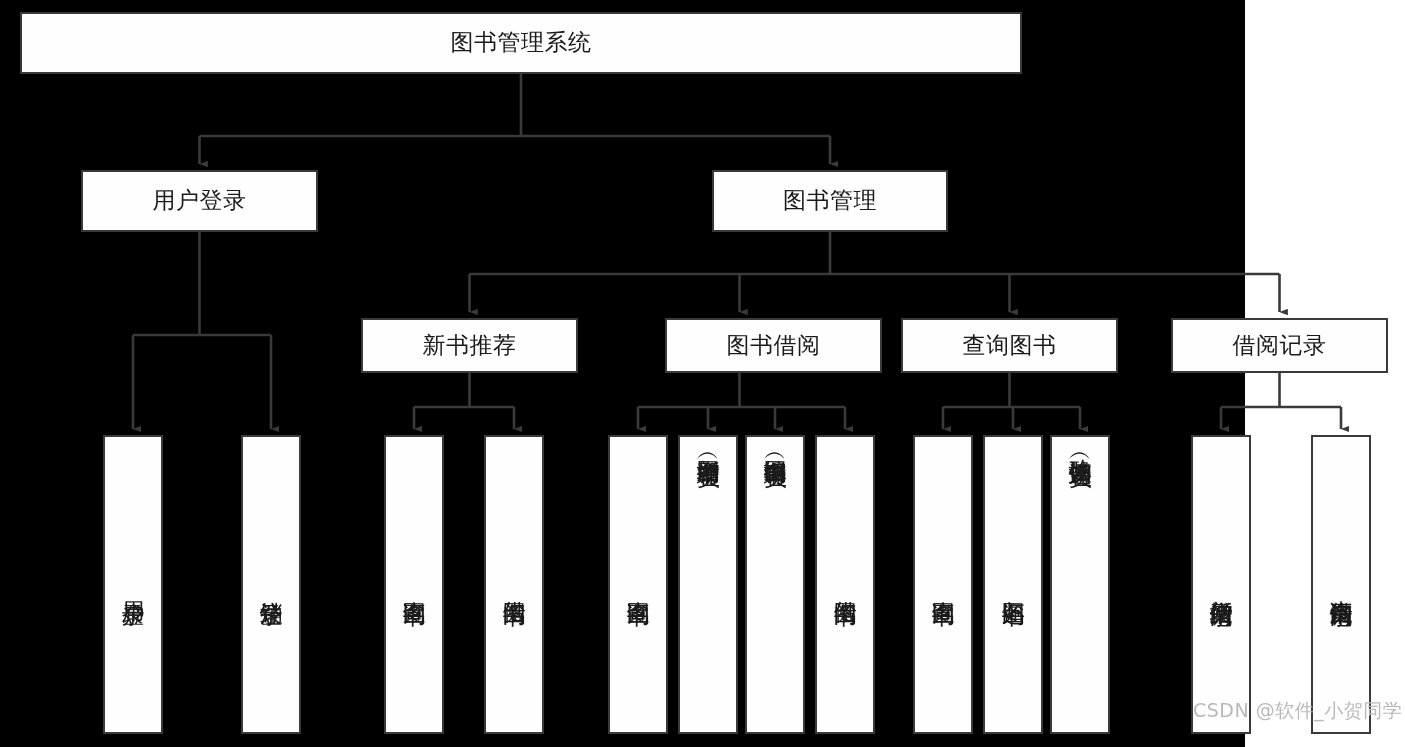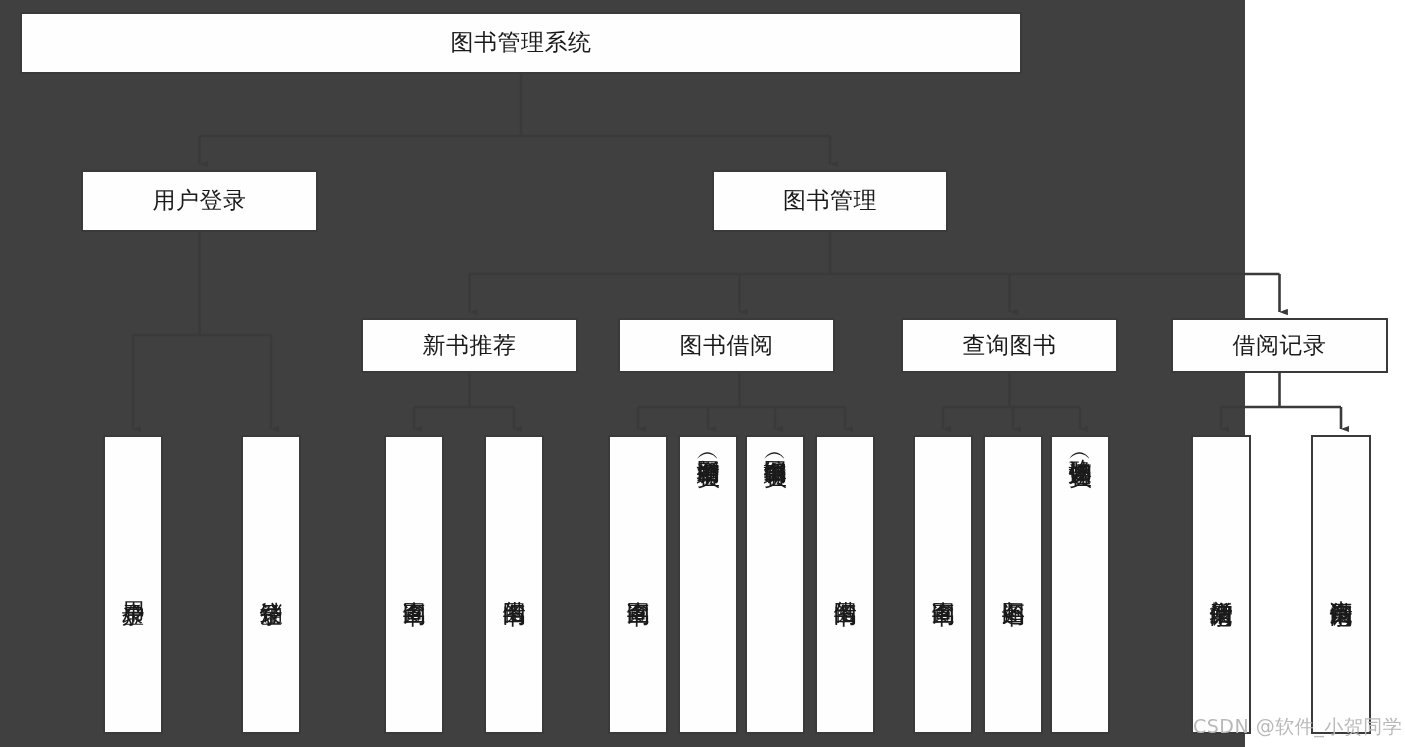--- a/index.html
+++ b/index.html
@@ -10,21 +10,21 @@
   body {
     width: 1405px;
     height: 747px;
     font-family: "DejaVu Sans", "Liberation Sans", sans-serif;
     overflow: hidden;
   }
   #diagram-root {
     position: relative;
     width: 1245px;
     height: 747px;
-    background: #404040;
+    background: #000000;
     text-align: center;
   }
   svg.diagram-canvas {
     position: absolute;
     left: 0;
     top: 0;
     width: 1405px;
     height: 747px;
   }
   .node-box {
@@ -135,21 +135,21 @@
   <div class="node-box" style="left:81px; top:170px; width:237px; height:62px;">
     <span class="node-label-h">用户登录</span>
   </div>
   <div class="node-box" style="left:361px; top:318px; width:217px; height:55px;">
     <span class="node-label-h">新书推荐</span>
   </div>
 
   <div class="node-box" style="left:712px; top:170px; width:236px; height:62px;">
     <span class="node-label-h">图书管理</span>
   </div>
-  <div class="node-box" style="left:618px; top:318px; width:217px; height:55px;">
+  <div class="node-box" style="left:665px; top:318px; width:217px; height:55px;">
     <span class="node-label-h">图书借阅</span>
   </div>
   <div class="node-box" style="left:901px; top:318px; width:217px; height:55px;">
     <span class="node-label-h">查询图书</span>
   </div>
   <div class="node-box" style="left:1171px; top:318px; width:217px; height:55px;font-family:Liberation Serif, serif;">
     <span class="node-label-h">借阅记录</span>
   </div>
 
   <div class="node-box leaf-box centered" style="left:103px; top:435px; width:60px; height:299px;">
@@ -189,15 +189,15 @@
     <span class="node-label-v">确认归还（管理员）</span>
   </div>
 
   <div class="node-box leaf-box centered" style="left:1191px; top:435px; width:60px; height:299px;">
     <span class="node-label-v">新增借阅记录</span>
   </div>
   <div class="node-box leaf-box centered" style="left:1311px; top:435px; width:60px; height:299px;">
     <span class="node-label-v">查询借阅记录</span>
   </div>
 
-  <div class="watermark" style="left:1193px; top:714px;">CSDN @软件_小贺同学</div>
+  <div class="watermark" style="left:1193px; top:698px;">CSDN @软件_小贺同学</div>
 
 </div>
 
 </body></html>

